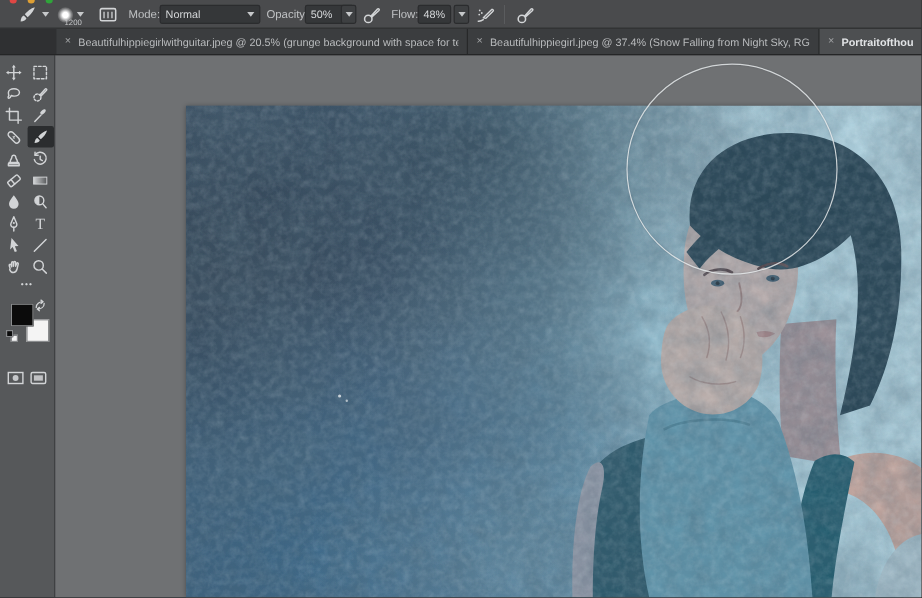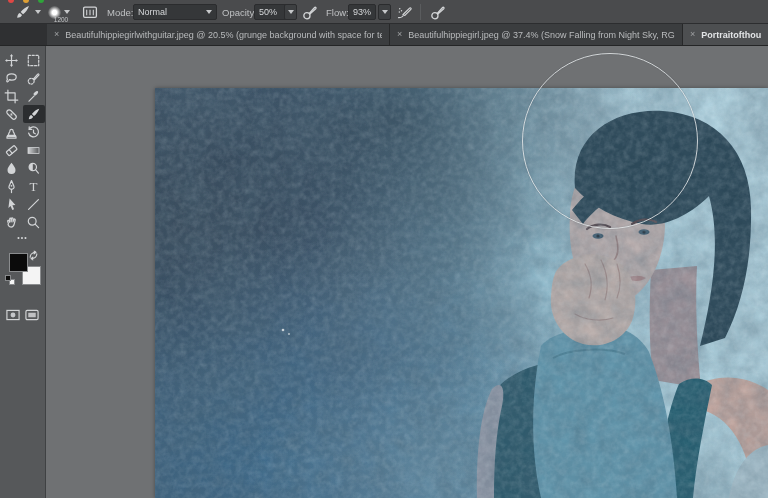--- a/index.html
+++ b/index.html
@@ -131,21 +131,21 @@
             <circle cx="4.6" cy="11" r="2.9" stroke="#d2d4d6" stroke-width="1.2" fill="none"></circle>
             <path d="M6.8 8.8l5-5.5c.7-.8 1.9.4 1.1 1.2l-5.5 5" stroke="#d2d4d6" stroke-width="1.2" fill="none" stroke-linecap="round"></path>
           </svg>
       </span>
     </div>
 
     <div class="ob-item" style="left:326px;">
       <span class="ob-label">Flow:</span>
     </div>
     <div class="ob-select" style="left:348px; width:28px;">
-      <span>93%</span>
+      <span>48%</span>
     </div>
     <div class="caret-btn" style="left:378px;">
       <span class="caret"></span>
     </div>
 
     <div class="ob-item" style="left:397px;">
       <span class="ob-icon">
         <svg width="16" height="16" viewBox="0 0 15 15">
             <path d="M6.2 9.4l5.6-5.6c.8-.8 2 .4 1.2 1.2l-5.6 5.6-2-.4z" stroke="#d2d4d6" stroke-width="1.1" fill="none" stroke-linejoin="round"></path>
             <circle cx="2.6" cy="4.4" r=".7" fill="#d2d4d6"></circle>

